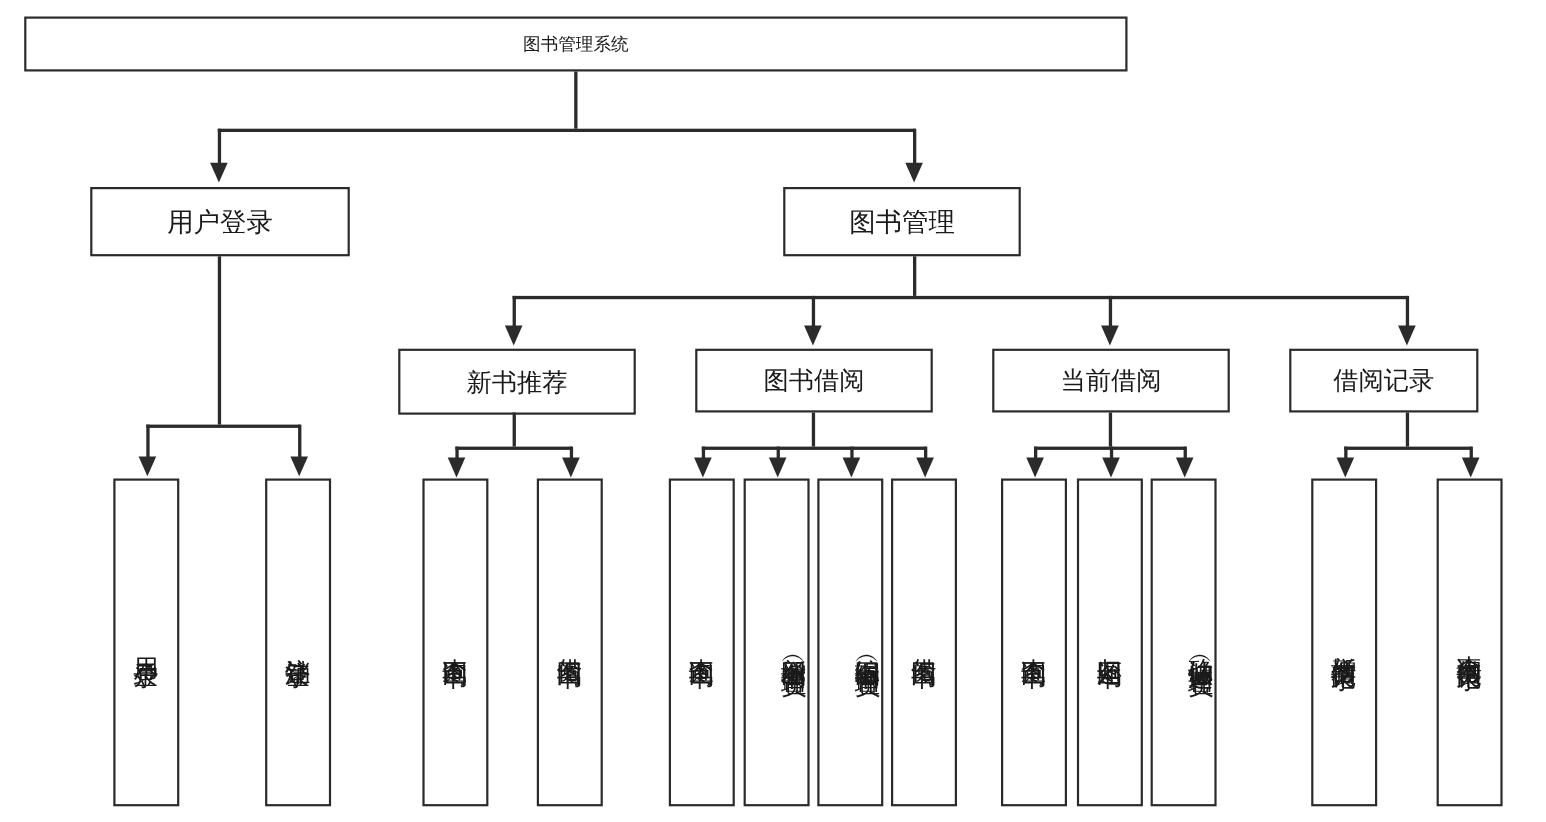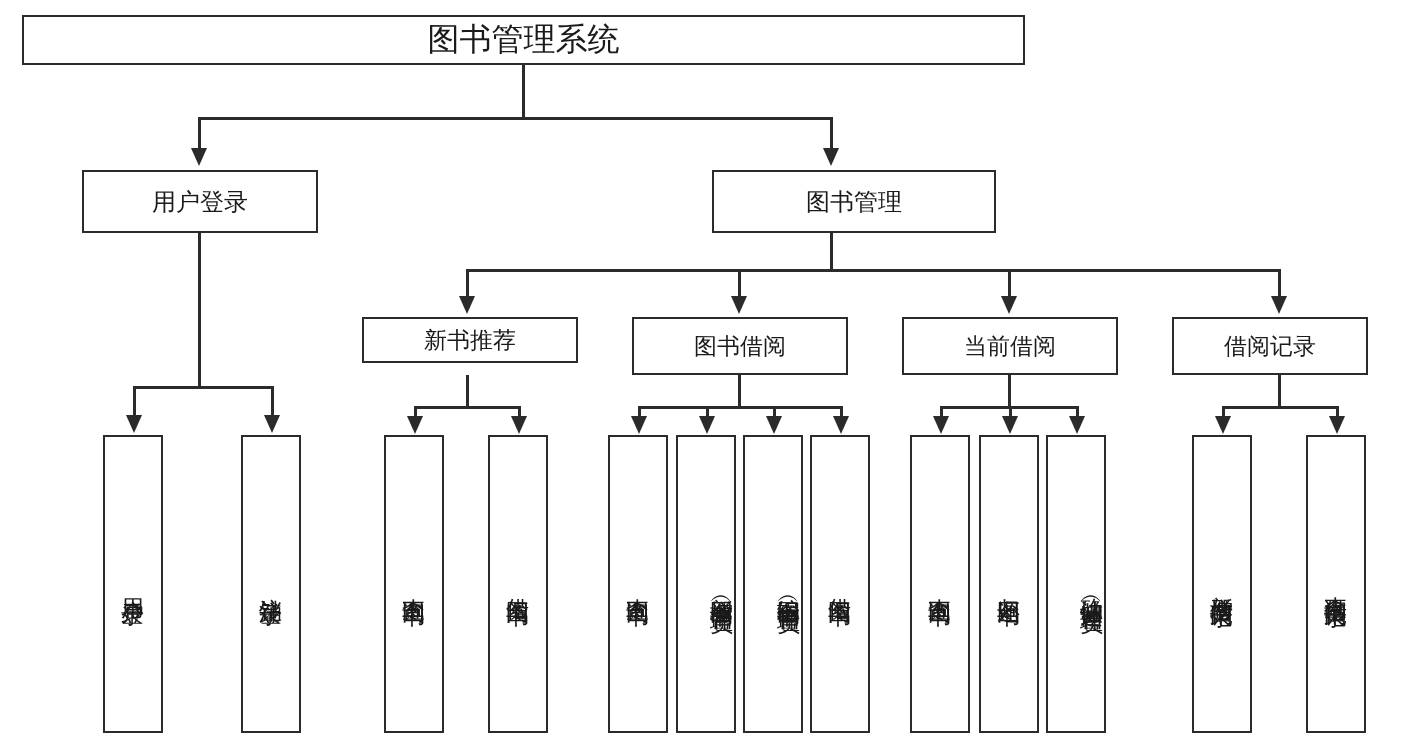--- a/index.html
+++ b/index.html
@@ -21,21 +21,21 @@
     position: absolute;
     box-sizing: border-box;
     border: 2.5px solid #2b2b2b;
     background: #ffffff;
     display: flex;
     align-items: center;
     justify-content: center;
     color: #1a1a1a;
   }
   .node.level-root {
-    font-size: 32px;
+    font-size: 16px;
   }
   .node.level-2 {
     font-size: 24px;
   }
   .node.level-3 {
     font-size: 23px;
   }
   .node.leaf {
     font-size: 23px;
     writing-mode: vertical-rl;
@@ -94,21 +94,21 @@
   <div class="edge-v" style="left:198px; top:117px; height:32px;"></div>
   <div class="arrow" style="left:191px; top:148px;"></div>
 
   <div class="edge-v" style="left:830px; top:117px; height:32px;"></div>
   <div class="arrow" style="left:823px; top:148px;"></div>
 
   <div class="node level-2" style="left:82px; top:170px; width:236px; height:63px;">
     <span class="label">用户登录</span>
   </div>
 
-  <div class="node level-2" style="left:712px; top:170px; width:284px; height:63px;">
+  <div class="node level-2" style="left:712px; top:170px; width:216px; height:63px;">
     <span class="label">图书管理</span>
   </div>
 
   <div class="edge-v" style="left:198px; top:233px; height:153px;"></div>
   <div class="edge-h" style="left:133px; top:386px; width:140px;"></div>
   <div class="edge-v" style="left:133px; top:386px; height:30px;"></div>
   <div class="arrow" style="left:126px; top:415px;"></div>
   <div class="edge-v" style="left:271px; top:386px; height:30px;"></div>
   <div class="arrow" style="left:264px; top:415px;"></div>
 
@@ -116,30 +116,30 @@
   <div class="edge-h" style="left:466px; top:269px; width:814px;"></div>
   <div class="edge-v" style="left:466px; top:269px; height:28px;"></div>
   <div class="arrow" style="left:459px; top:296px;"></div>
   <div class="edge-v" style="left:738px; top:269px; height:28px;"></div>
   <div class="arrow" style="left:731px; top:296px;"></div>
   <div class="edge-v" style="left:1008px; top:269px; height:28px;"></div>
   <div class="arrow" style="left:1001px; top:296px;"></div>
   <div class="edge-v" style="left:1278px; top:269px; height:28px;"></div>
   <div class="arrow" style="left:1271px; top:296px;"></div>
 
-  <div class="node level-3" style="left:362px; top:317px; width:216px; height:46px;">
+  <div class="node level-3" style="left:362px; top:317px; width:216px; height:60px;">
     <span class="label">新书推荐</span>
   </div>
   <div class="node level-3" style="left:902px; top:317px; width:216px; height:58px;">
     <span class="label">当前借阅</span>
   </div>
   <div class="node level-3" style="left:632px; top:317px; width:216px; height:58px;">
     <span class="label">图书借阅</span>
   </div>
-  <div class="node level-3" style="left:1172px; top:317px; width:196px; height:58px;">
+  <div class="node level-3" style="left:1172px; top:317px; width:172px; height:58px;">
     <span class="label">借阅记录</span>
   </div>
 
   <div class="edge-v" style="left:466px; top:375px; height:31px;"></div>
   <div class="edge-h" style="left:414px; top:406px; width:106px;"></div>
   <div class="edge-v" style="left:414px; top:406px; height:12px;"></div>
   <div class="arrow" style="left:407px; top:416px;"></div>
   <div class="edge-v" style="left:518px; top:406px; height:12px;"></div>
   <div class="arrow" style="left:511px; top:416px;"></div>
 

